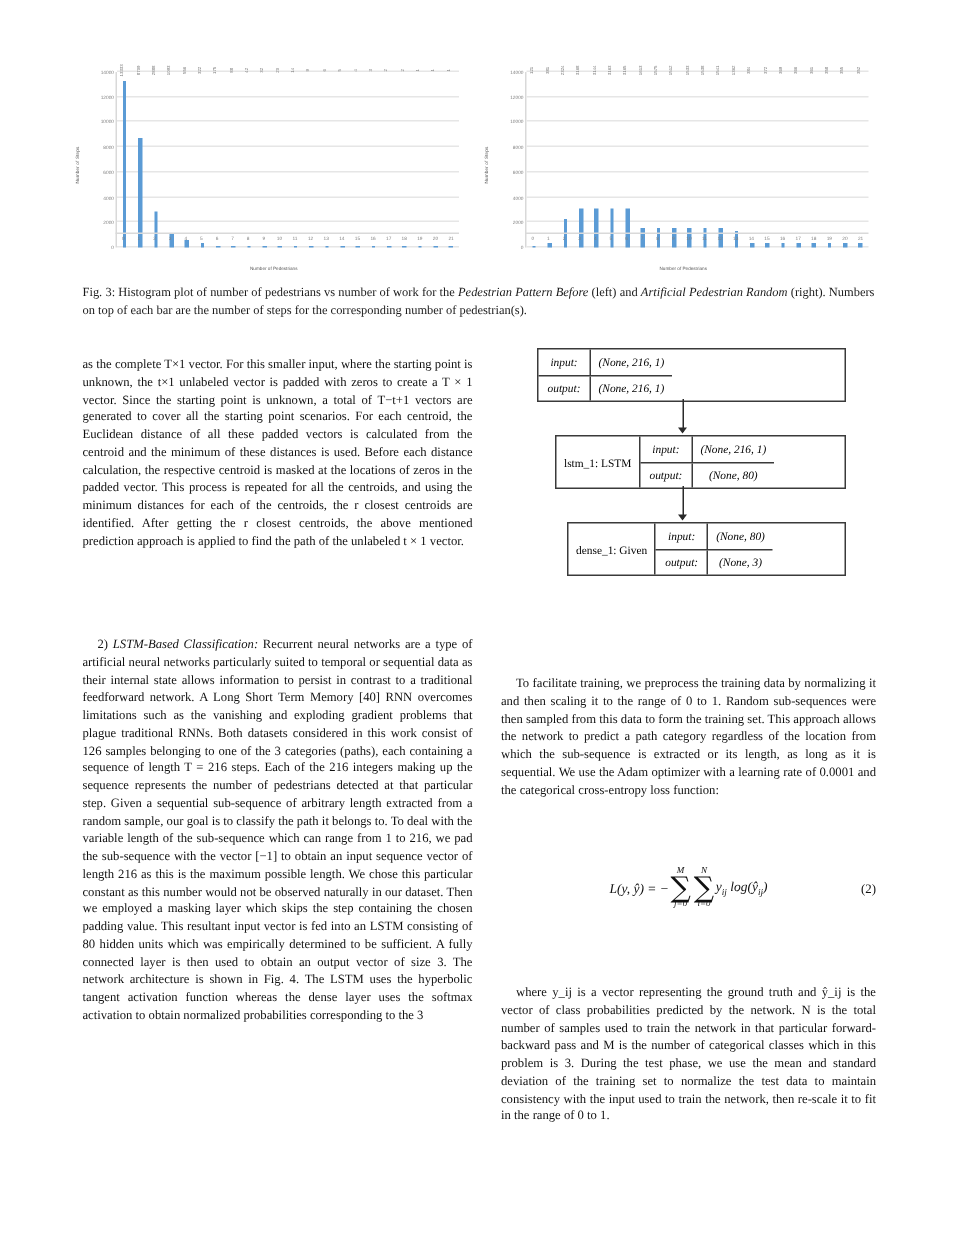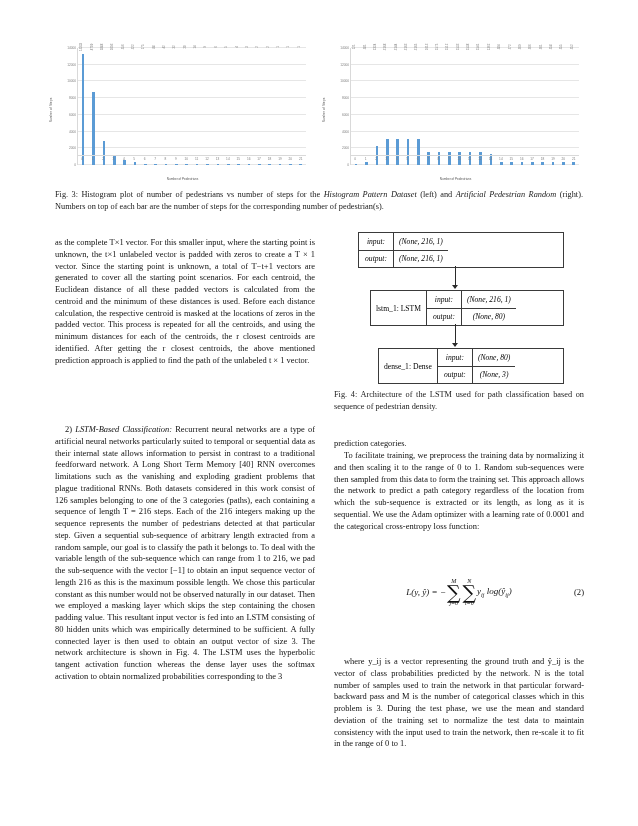--- a/index.html
+++ b/index.html
@@ -603,21 +603,21 @@
           <div class="xtick">19</div>
           <div class="xtick">20</div>
           <div class="xtick">21</div>
         </div>
       <div class="xlabel">Number of Pedestrians</div>
     </div>
 
   </div>
 
   <div class="caption" style="left:55px; top:189px; width:528px;">
-    <span>Fig. 3: Histogram plot of number of pedestrians vs number of steps for the </span><span class="it">Histogram Pattern Dataset</span><span> (left) and </span><span class="it">Artificial Pedestrian Random</span><span> (right). Numbers on top of each bar are the number of steps for the corresponding number of pedestrian(s).</span>
+    <span>Fig. 3: Histogram plot of number of pedestrians vs number of work for the </span><span class="it">Pedestrian Pattern Before</span><span> (left) and </span><span class="it">Artificial Pedestrian Random</span><span> (right). Numbers on top of each bar are the number of steps for the corresponding number of pedestrian(s).</span>
   </div>
 
   <div class="col" style="left:55px; top:237px;">
     <p class="noindent">as the complete T×1 vector. For this smaller input, where the starting point is unknown, the t×1 unlabeled vector is padded with zeros to create a T × 1 vector. Since the starting point is unknown, a total of T−t+1 vectors are generated to cover all the starting point scenarios. For each centroid, the Euclidean distance of all these padded vectors is calculated from the centroid and the minimum of these distances is used. Before each distance calculation, the respective centroid is masked at the locations of zeros in the padded vector. This process is repeated for all the centroids, and using the minimum distances for each of the centroids, the r closest centroids are identified. After getting the r closest centroids, the above mentioned prediction approach is applied to find the path of the unlabeled t × 1 vector.</p>
   </div>
 
   <div class="col" style="left:55px; top:424px;">
     <p><span>2) </span><span class="secthead">LSTM-Based Classification:</span><span> Recurrent neural networks are a type of artificial neural networks particularly suited to temporal or sequential data as their internal state allows information to persist in contrast to a traditional feedforward network. A Long Short Term Memory [40] RNN overcomes limitations such as the vanishing and exploding gradient problems that plague traditional RNNs. Both datasets considered in this work consist of 126 samples belonging to one of the 3 categories (paths), each containing a sequence of length T = 216 steps. Each of the 216 integers making up the sequence represents the number of pedestrians detected at that particular step. Given a sequential sub-sequence of arbitrary length extracted from a random sample, our goal is to classify the path it belongs to. To deal with the variable length of the sub-sequence which can range from 1 to 216, we pad the sub-sequence with the vector [−1] to obtain an input sequence vector of length 216 as this is the maximum possible length. We chose this particular constant as this number would not be observed naturally in our dataset. Then we employed a masking layer which skips the step containing the chosen padding value. This resultant input vector is fed into an LSTM consisting of 80 hidden units which was empirically determined to be sufficient. A fully connected layer is then used to obtain an output vector of size 3. The network architecture is shown in Fig. 4. The LSTM uses the hyperbolic tangent activation function whereas the dense layer uses the softmax activation to obtain normalized probabilities corresponding to the 3</span></p>
   </div>
 
@@ -648,40 +648,36 @@
         <div class="iorow">
           <div class="iokey">output:</div>
           <div class="ioval">(None, 80)</div>
         </div>
       </div>
     </div>
 
     <div class="arrow" style="left:121px; top:92px; height:22px;"></div>
 
     <div class="node" style="left:44px; top:116px; width:184px; height:34px;">
-      <div class="nm">dense_1: Dense</div>
+      <div class="nm">dense_1: Given</div>
       <div class="io">
         <div class="iorow">
           <div class="iokey">input:</div>
           <div class="ioval">(None, 80)</div>
         </div>
         <div class="iorow">
           <div class="iokey">output:</div>
           <div class="ioval">(None, 3)</div>
         </div>
       </div>
     </div>
 
   </div>
 
-  <div class="caption" style="left:334px; top:389px; width:250px;">Fig. 4: Architecture of the LSTM used for path classification based on sequence of pedestrian density.</div>
-
-  <div class="col" style="left:334px; top:438px; width:250px;">
-    <p class="noindent">prediction categories.</p>
-  </div>
+
 
   <div class="col" style="left:334px; top:450px; width:250px;">
     <p>To facilitate training, we preprocess the training data by normalizing it and then scaling it to the range of 0 to 1. Random sub-sequences were then sampled from this data to form the training set. This approach allows the network to predict a path category regardless of the location from which the sub-sequence is extracted or its length, as long as it is sequential. We use the Adam optimizer with a learning rate of 0.0001 and the categorical cross-entropy loss function:</p>
   </div>
 
   <div class="eq" style="left:334px; top:578px; width:250px;">
     <div class="eqrow">
       <span class="mth">L(y, ŷ) = −</span>
       <span class="sigma">
         <span class="lim">M</span>

